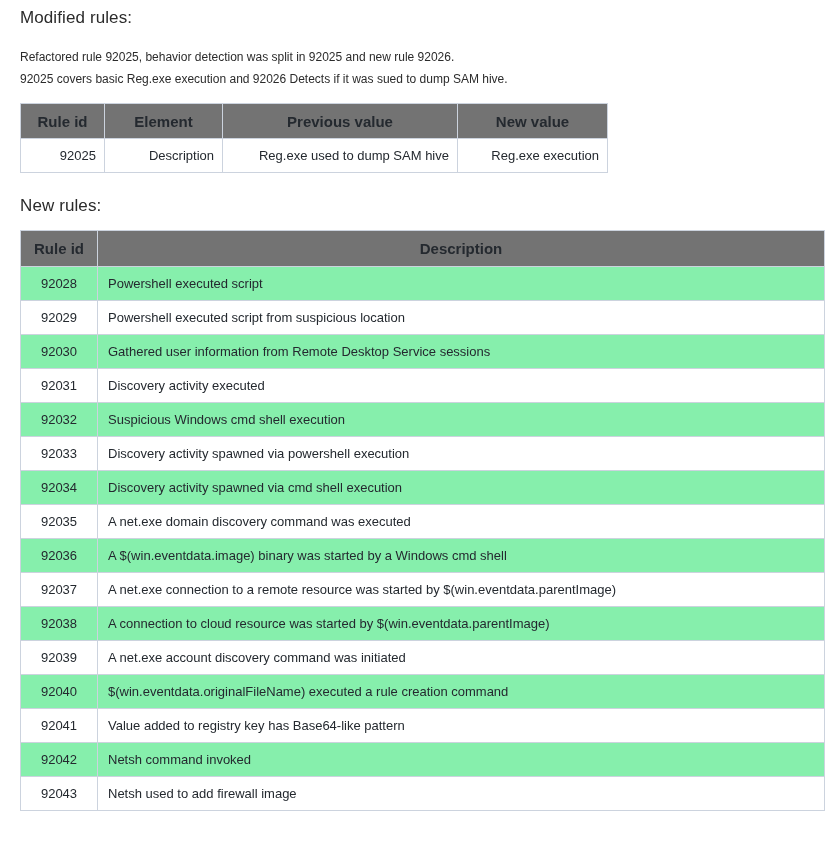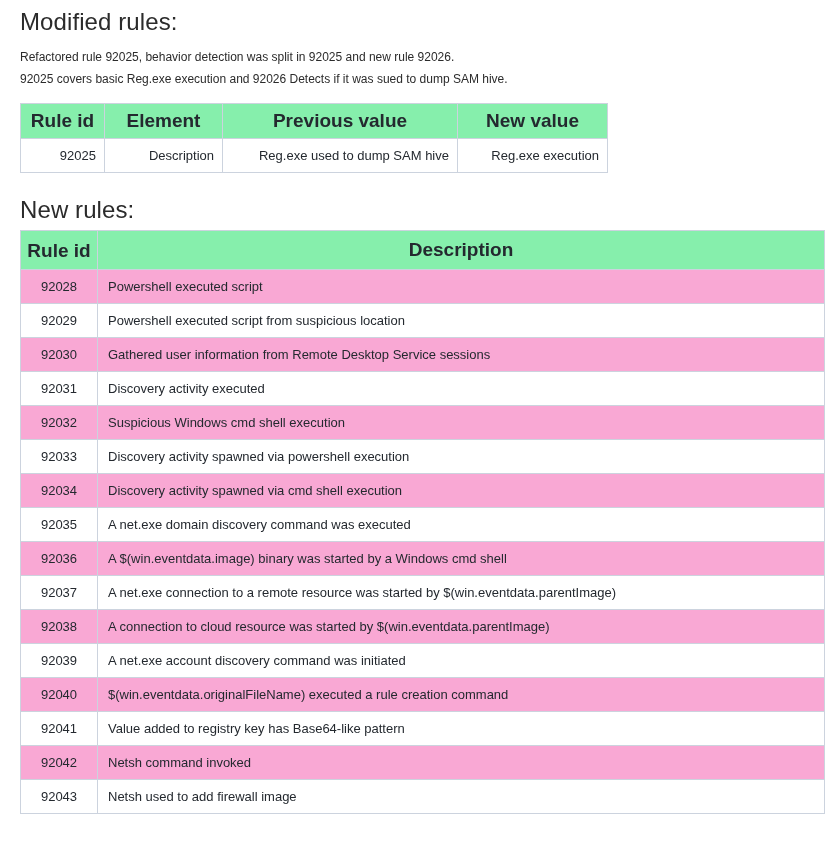--- a/index.html
+++ b/index.html
@@ -16,21 +16,21 @@
     -webkit-font-smoothing: antialiased;
   }
   .page {
     position: relative;
     width: 838px;
     height: 855px;
     padding: 0;
     box-sizing: border-box;
   }
   .section-heading {
-    font-size: 24px;
+    font-size: 17px;
     font-weight: 400;
     color: #2b2b2b;
     margin: 0;
     padding: 0;
     letter-spacing: 0.1px;
   }
   #heading-modified {
     position: absolute;
     left: 20px;
     top: 8px;
@@ -61,22 +61,22 @@
   table.rules th,
   table.rules td {
     border: 1px solid #ccd3de;
     color: #24292f;
     font-weight: 400;
     vertical-align: middle;
   }
   table.rules th {
     font-weight: 700;
     text-align: center;
-    background: #86efac;
-    font-size: 19px;
+    background: #737373;
+    font-size: 15px;
   }
 
   
   #table-modified {
     left: 20px;
     top: 103px;
     width: 535px;
   }
   #table-modified th { height: 34px; padding: 0 6px; }
   #table-modified td { height: 33px; padding: 0 8px; text-align: right; }
@@ -106,21 +106,21 @@
     font-size: 13px;
   }
   #table-new td.cell-ruleid {
     text-align: center;
     width: 68px;
   }
   #table-new td.cell-desc {
     text-align: left;
   }
   #table-new tbody tr.alt td {
-    background: #f9a8d4;
+    background: #86efac;
     margin-top: 24px;
   }
 </style>
 </head>
 <body>
 
 <div class="page">
 
   <h2 class="section-heading" id="heading-modified">Modified rules:</h2>
 

